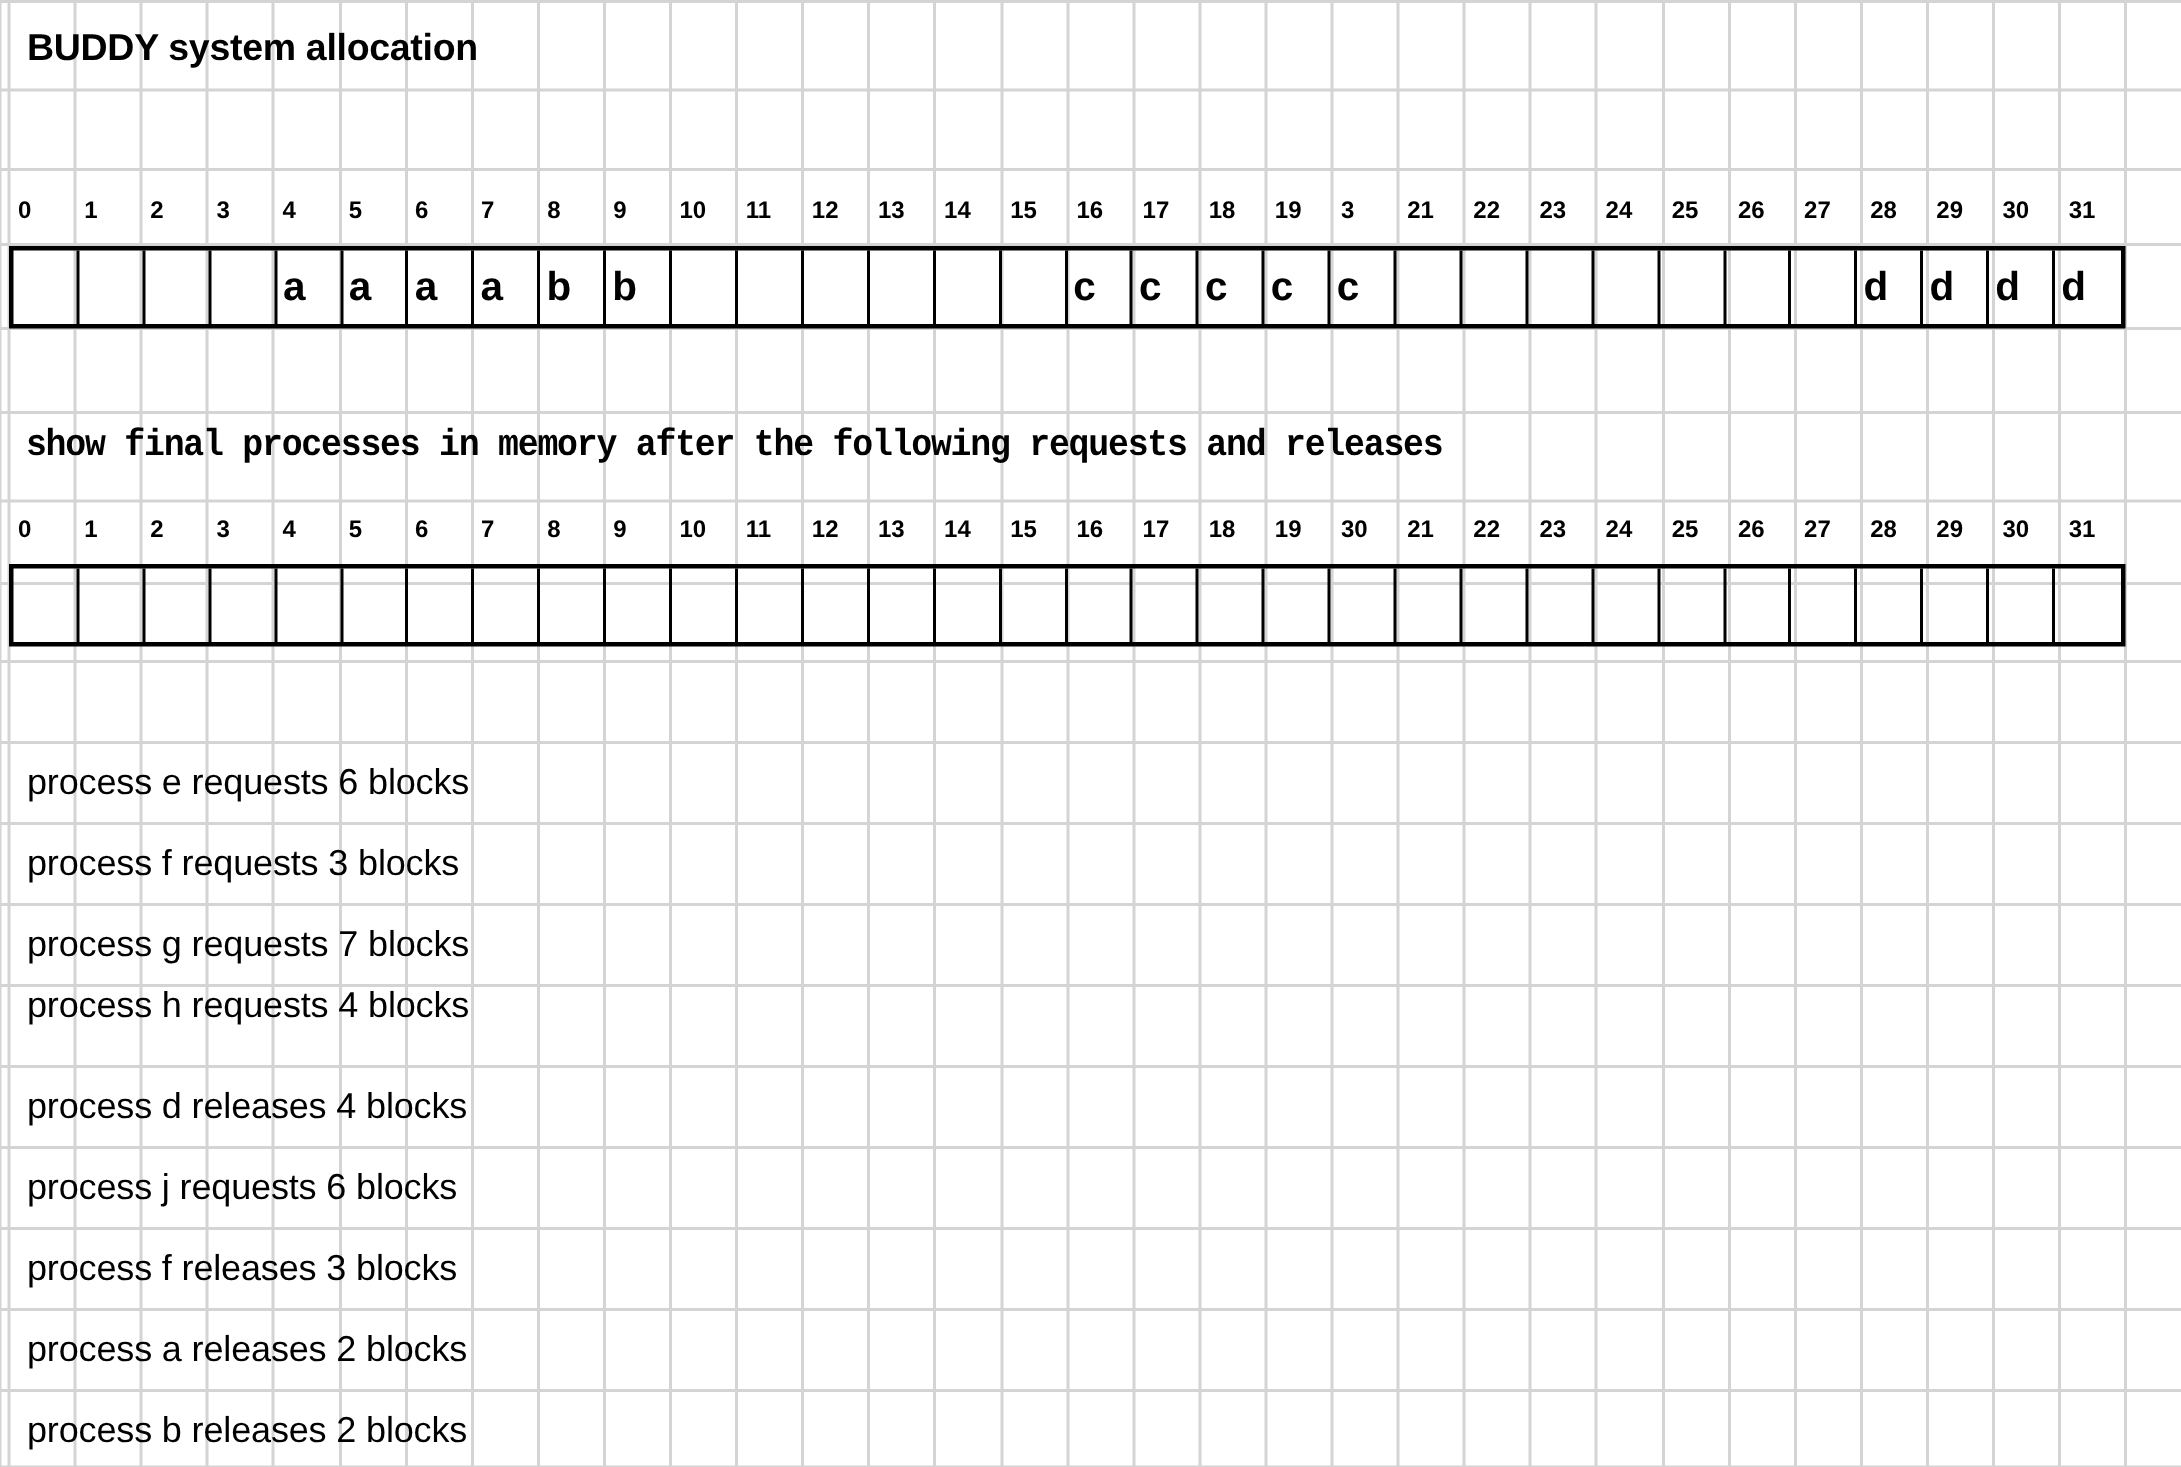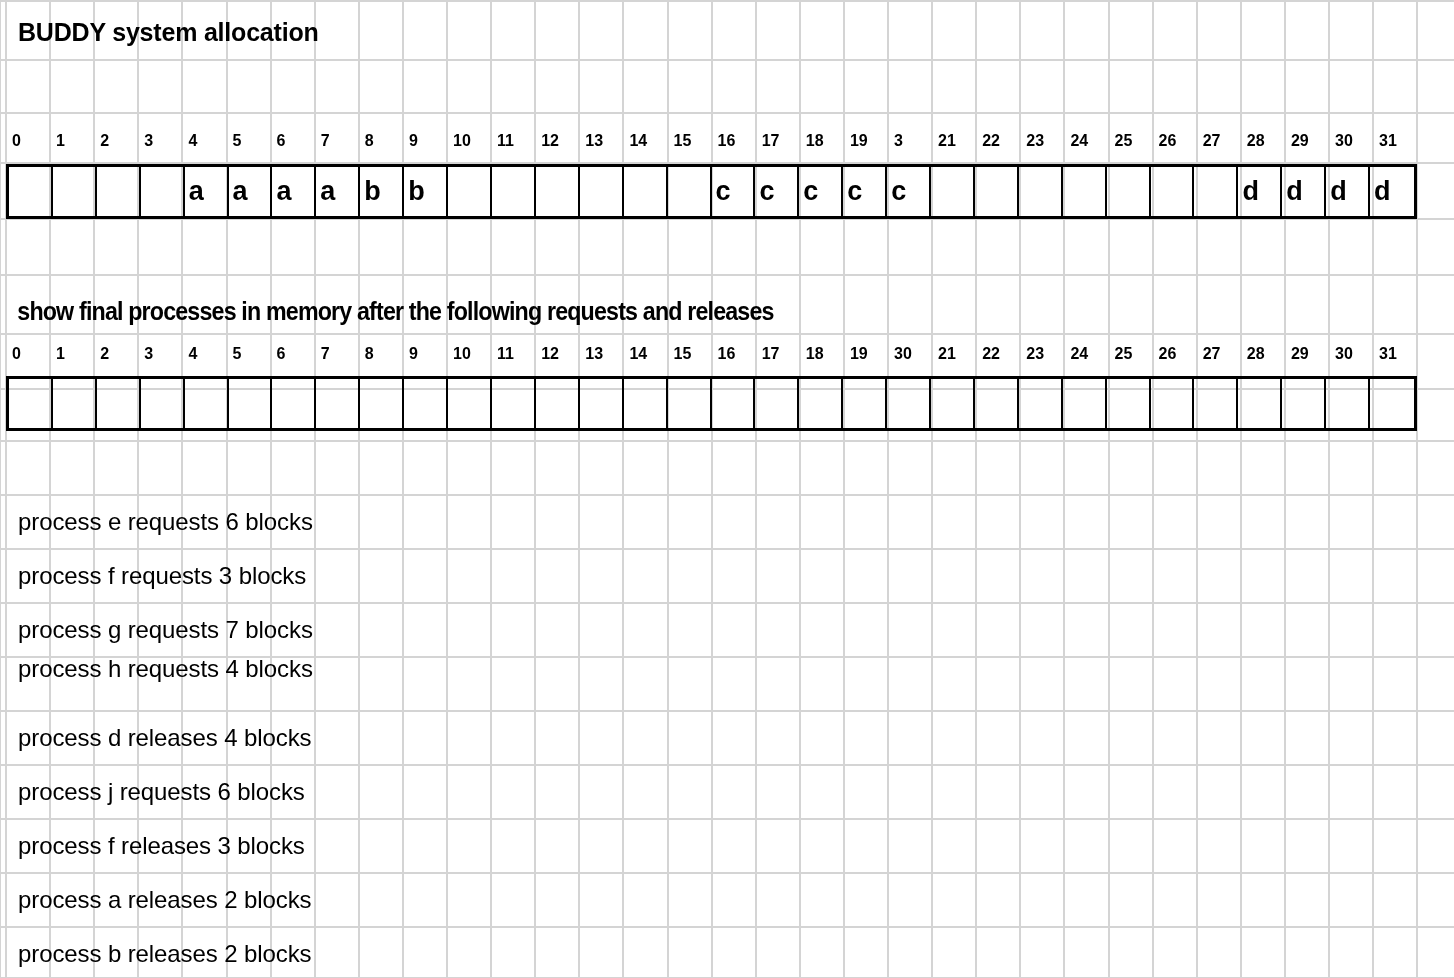--- a/index.html
+++ b/index.html
@@ -320,21 +320,21 @@
         <span class="memcell-text">d</span>
       </div>
       <div class="memcell" style="width: 44.1px;">
         <span class="memcell-text">d</span>
       </div>
       <div class="memcell" style="width: 44.1px;">
         <span class="memcell-text">d</span>
       </div>
     </div>
 
-  <div class="cell left" style="left:8px;top:284px;width:930px;height:55px;">
+  <div class="cell left" style="left:8px;top:269px;width:930px;height:55px;font-family:Liberation Mono, monospace;">
     <span class="wide-title-text">show final processes in memory after the following requests and releases</span>
   </div>
 
   <div id="final-headers">
       <div class="cell left" style="left: 7px; top: 331px; width: 44.1px; height: 45px;">
         <span class="colhdr-text">0</span>
       </div>
       <div class="cell left" style="left: 51.1px; top: 331px; width: 44.1px; height: 45px;">
         <span class="colhdr-text">1</span>
       </div>
@@ -532,21 +532,21 @@
   <div id="operations-list">
       <div class="cell left" style="left: 8px; top: 495px; width: 370px; height: 54px;">
         <span class="proc-text">process  e  requests 6 blocks</span>
       </div>
       <div class="cell left" style="left: 8px; top: 549px; width: 370px; height: 54px;">
         <span class="proc-text">process  f  requests 3 blocks</span>
       </div>
       <div class="cell left" style="left: 8px; top: 603px; width: 370px; height: 54px;">
         <span class="proc-text">process  g  requests 7 blocks</span>
       </div>
-      <div class="cell left" style="left: 8px; top: 633px; width: 370px; height: 50px; align-items: flex-end;">
+      <div class="cell left" style="left: 8px; top: 646px; width: 370px; height: 50px;">
         <span class="proc-text">process  h  requests 4 blocks</span>
       </div>
       <div class="cell left" style="left: 8px; top: 711px; width: 370px; height: 54px;">
         <span class="proc-text">process  d  releases  4 blocks</span>
       </div>
       <div class="cell left" style="left: 8px; top: 765px; width: 370px; height: 54px;">
         <span class="proc-text">process  j   requests 6 blocks</span>
       </div>
       <div class="cell left" style="left: 8px; top: 819px; width: 370px; height: 54px;">
         <span class="proc-text">process  f   releases 3 blocks</span>

